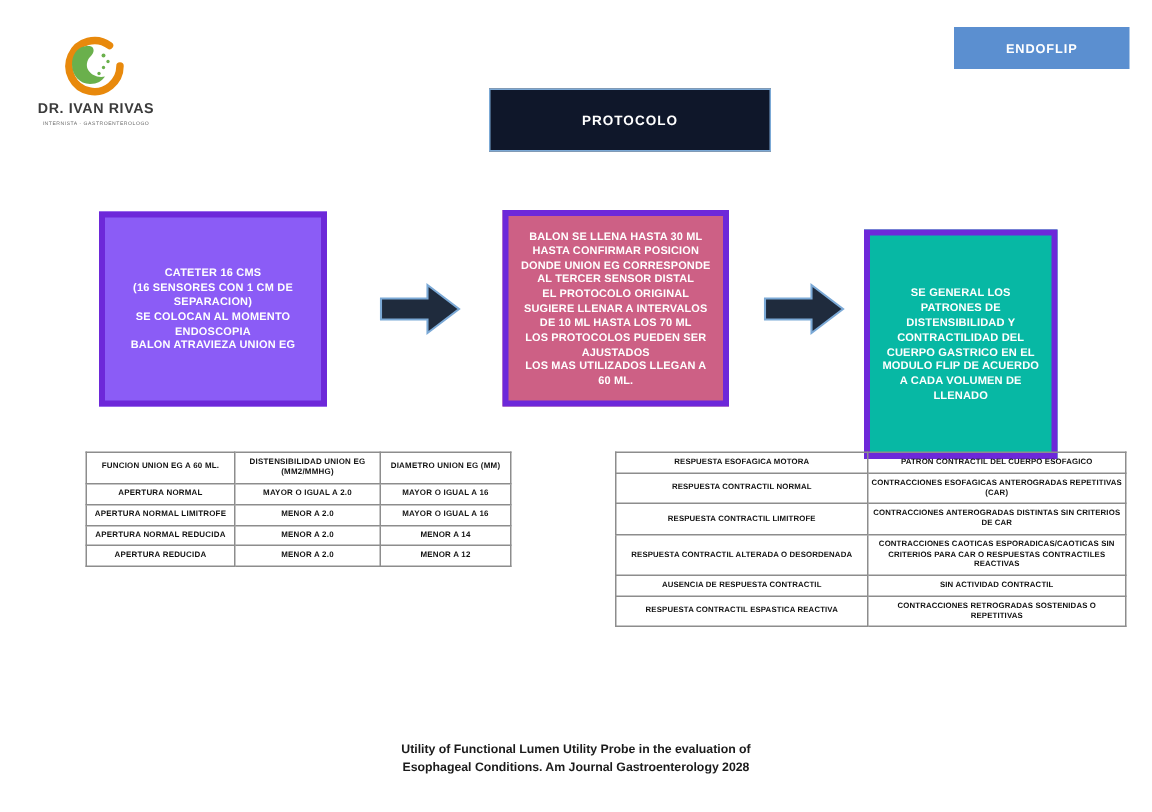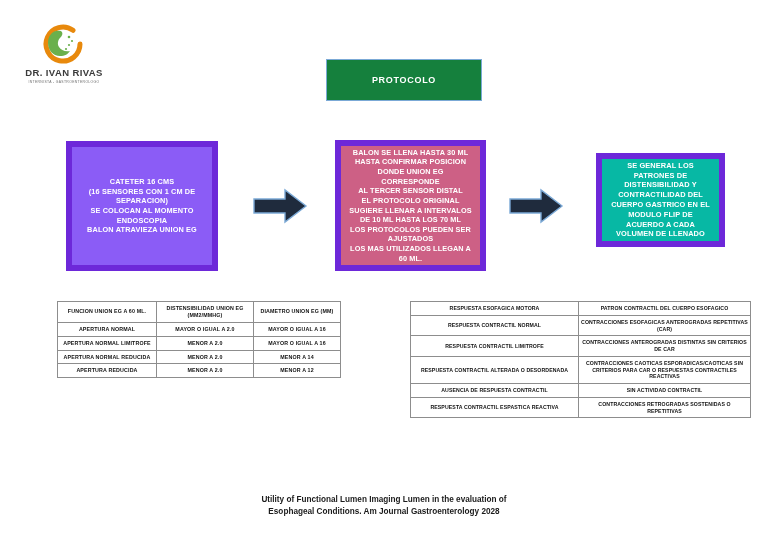--- a/index.html
+++ b/index.html
@@ -65,37 +65,37 @@
     display: flex;
     align-items: center;
     justify-content: center;
   }
 
   
   .protocolo-box {
     position: absolute;
     left: 326px;
     top: 59px;
-    width: 156px;
+    width: 188px;
     height: 42px;
-    background: #15803d;
+    background: #0f172a;
     border: 1px solid #7ba9d6;
     color: #ffffff;
     font-size: 9px;
     font-weight: bold;
     letter-spacing: 0.7px;
     display: flex;
     align-items: center;
     justify-content: center;
   }
 
   
   .flow-box {
     position: absolute;
-    border: 6px solid #6d28d9;
+    border: 4px solid #6d28d9;
     color: #ffffff;
     font-weight: bold;
     display: flex;
     align-items: center;
     justify-content: center;
     text-align: center;
     padding: 8px;
     line-height: 1.32;
   }
   .flow-box .txt { width: 100%; }
@@ -108,22 +108,22 @@
     letter-spacing: 0.15px;
   }
   .box-balloon {
     left: 335px; top: 140px;
     width: 151px; height: 131px;
     background: #cd6085;
     font-size: 7.3px;
     letter-spacing: 0.1px;
   }
   .box-patterns {
-    left: 596px; top: 153px;
-    width: 129px; height: 94px;
+    left: 576px; top: 153px;
+    width: 129px; height: 153px;
     background: #07b8a4;
     font-size: 7.4px;
     letter-spacing: 0.1px;
   }
 
   
   .arrow {
     position: absolute;
     width: 56px;
     height: 36px;
@@ -185,20 +185,21 @@
         <circle cx="27" cy="13" r="1.3" fill="#6ab04c"></circle>
         <circle cx="30" cy="17" r="1.1" fill="#6ab04c"></circle>
         <circle cx="27" cy="21" r="1.1" fill="#6ab04c"></circle>
         <circle cx="24" cy="25" r="1.1" fill="#6ab04c"></circle>
       </svg>
     </div>
     <div class="logo-name">DR. IVAN RIVAS</div>
     <div class="logo-sub">INTERNISTA - GASTROENTEROLOGO</div>
   </div>
 
+  <div class="endoflip-badge">ENDOFLIP</div>
 
   <div class="protocolo-box">PROTOCOLO</div>
 
   <div class="flow-box box-catheter">
     <div class="txt">CATETER 16 CMS<br>(16 SENSORES CON 1 CM DE SEPARACION)<br>SE COLOCAN AL MOMENTO ENDOSCOPIA<br>BALON ATRAVIEZA UNION EG</div>
   </div>
 
   <div class="arrow arrow-1">
     <svg viewBox="0 0 56 36" width="56" height="36" aria-hidden="true">
       <polygon points="2,11 33,11 33,2 54,18 33,34 33,25 2,25" fill="#1f2b3d" stroke="#7ba9d6" stroke-width="1.4"></polygon>
@@ -281,17 +282,17 @@
           <td class="c1">SIN ACTIVIDAD CONTRACTIL</td>
         </tr>
         <tr>
           <td class="c0">RESPUESTA CONTRACTIL ESPASTICA REACTIVA</td>
           <td class="c1">CONTRACCIONES RETROGRADAS SOSTENIDAS O REPETITIVAS</td>
         </tr>
       </tbody>
   </table>
 
   <div class="footer">
-    <div>Utility of Functional Lumen Imaging Lumen in the evaluation of</div>
+    <div>Utility of Functional Lumen Utility Probe in the evaluation of</div>
     <div>Esophageal Conditions. Am Journal Gastroenterology 2028</div>
   </div>
 
 </div>
 
 </body></html>

